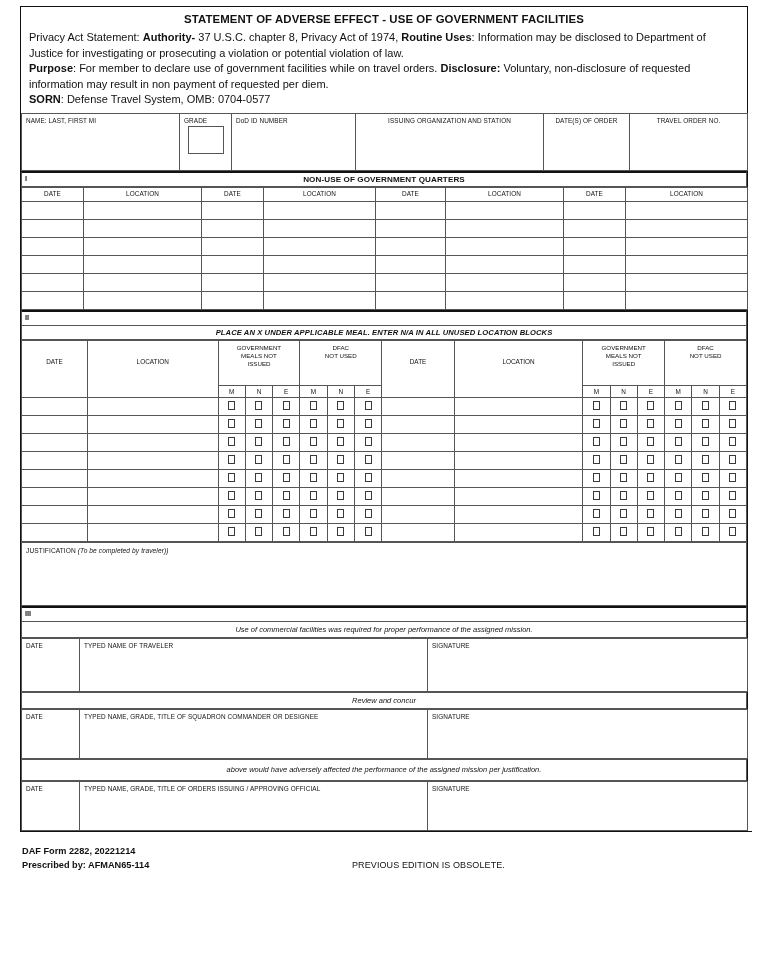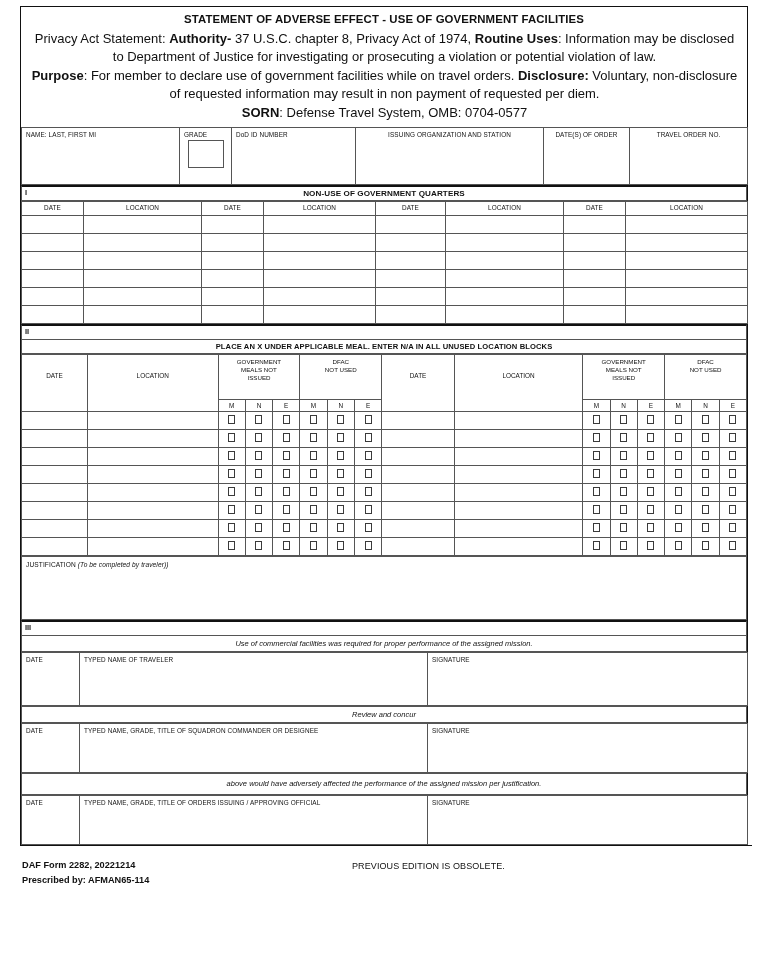--- a/index.html
+++ b/index.html
@@ -35,24 +35,24 @@
     padding: 6px 4px 3px 4px;
   }
   .form-title {
     text-align: center;
     font-weight: bold;
     font-size: 11.4px;
     letter-spacing: .1px;
     margin-bottom: 5px;
   }
   .privacy {
-    font-size: 13px;
+    font-size: 11px;
     line-height: 1.42;
     padding: 0 3px 2px 4px;
-    text-align: center;
+    text-align: left;
   }
   .privacy b { font-weight: bold; }
 
   
   table.ft {
     border-collapse: collapse;
     width: 100%;
     table-layout: fixed;
   }
   table.ft td {
@@ -100,20 +100,21 @@
     font-weight: bold;
     line-height: 13px;
     letter-spacing: .1px;
   }
   .sub-bar {
     border-left: 0.9px solid #555;
     border-right: 0.9px solid #555;
     border-bottom: 0.9px solid #555;
     text-align: center;
     font-size: 7.6px;
+    font-style: italic;
     font-weight: bold;
     padding: 2px 0 2px 0;
     letter-spacing: .1px;
   }
   .plain-bar {
     border-left: 0.9px solid #555;
     border-right: 0.9px solid #555;
     border-bottom: 0.9px solid #555;
     text-align: center;
     font-size: 7.5px;
@@ -179,21 +180,21 @@
     height: 38px;
   }
   .footer .left {
     position: absolute; left: 2px; top: 8px;
     font-size: 9.2px;
     font-weight: bold;
     line-height: 1.55;
   }
   .footer .mid {
     position: absolute;
-    left: 300px; top: 11px;
+    left: 300px; top: 24px;
     font-size: 9px;
     letter-spacing: .1px;
     padding-left: 32px;
   }
   .footer-rule {
     border-top: 1.6px solid #111;
   }
 </style>
 </head>
 <body>

